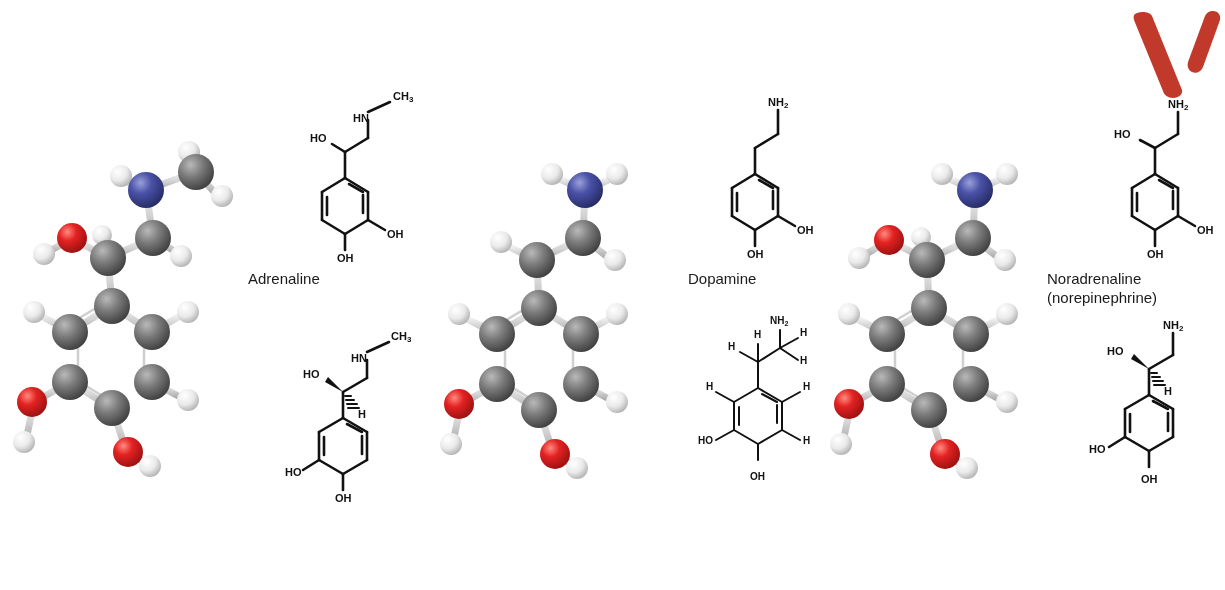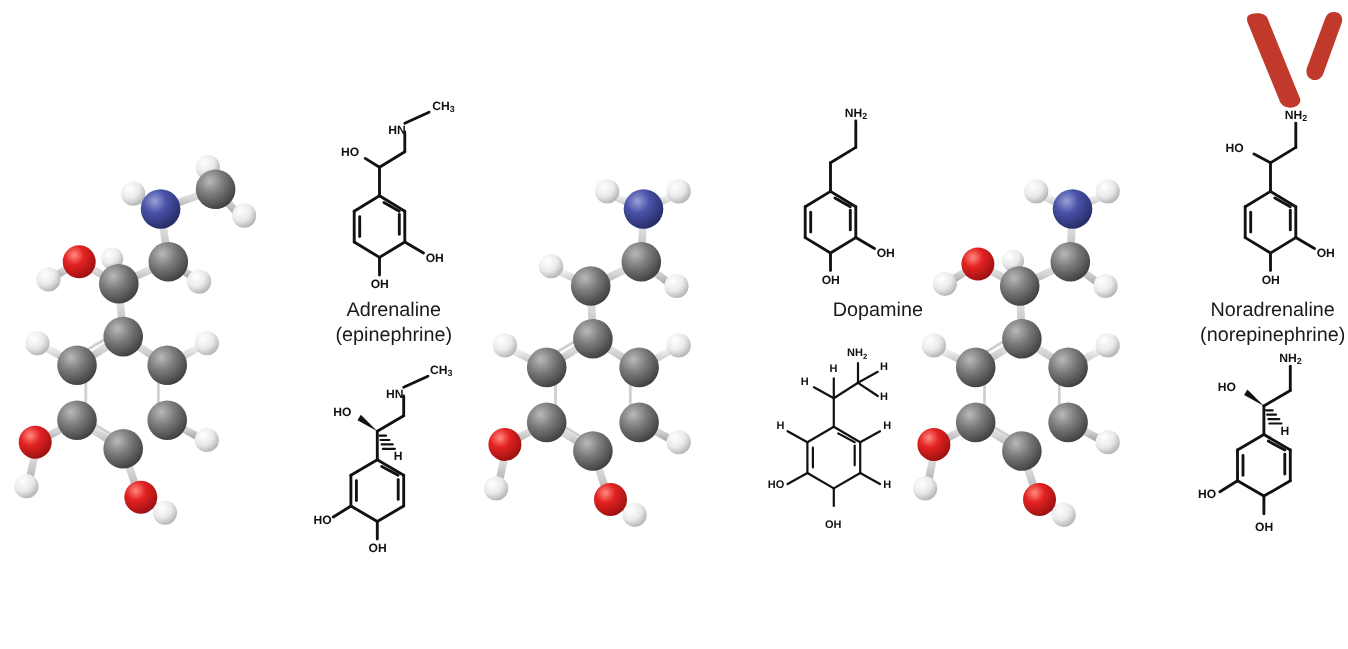--- a/index.html
+++ b/index.html
@@ -1,32 +1,31 @@
 <!DOCTYPE html>
 <html><head>
 <meta charset="utf-8">
 <style>
   html,body{margin:0;padding:0;background:#ffffff;}
   body{width:1225px;height:590px;position:relative;overflow:hidden;
        font-family:"Liberation Sans", sans-serif;}
   #canvas{position:absolute;left:0;top:0;width:1225px;height:590px;}
   .mol{position:absolute;}
-  .cap{position:absolute;text-align:center;color:#1a1a1a;font-size:18px;line-height:1.25;
+  .cap{position:absolute;text-align:left;color:#1a1a1a;font-size:15px;line-height:1.25;
        font-family:"Liberation Sans", sans-serif;white-space:nowrap;}
   .cap .l2{display:block;}
   svg{display:block;overflow:visible;}
 </style>
 </head>
 <body>
 
 <div id="canvas">
 
   <div class="cap" style="left:248px;top:270px;width:220px;">
     <span>Adrenaline</span>
-    <span class="l2">(epinephrine)</span>
   </div>
 
   <div class="cap" style="left:688px;top:270px;width:220px;">
     <span>Dopamine</span>
     <span class="l2"></span>
   </div>
 
   <div class="cap" style="left:1047px;top:270px;width:220px;">
     <span>Noradrenaline</span>
     <span class="l2">(norepinephrine)</span>

